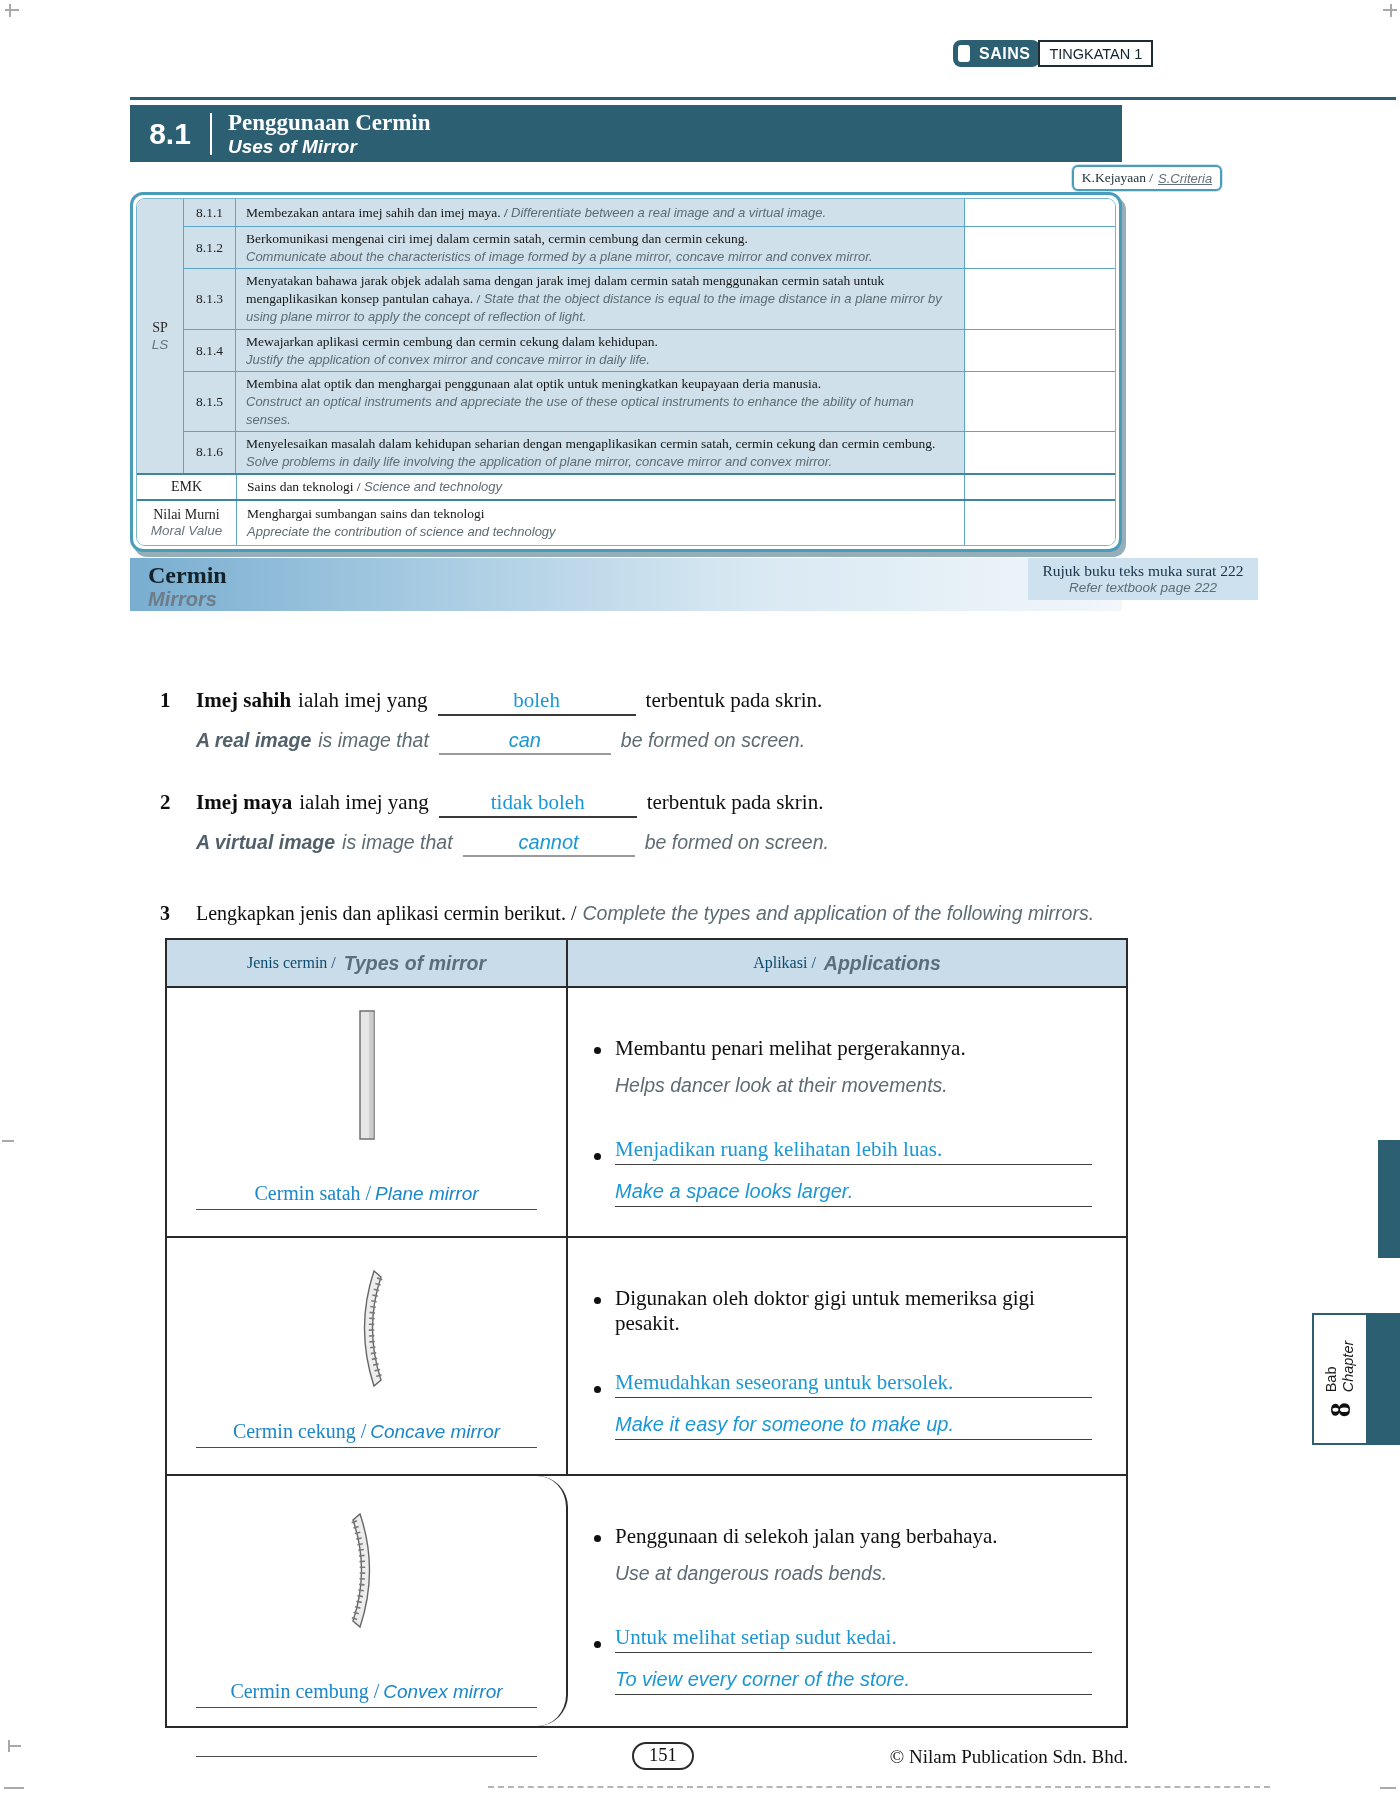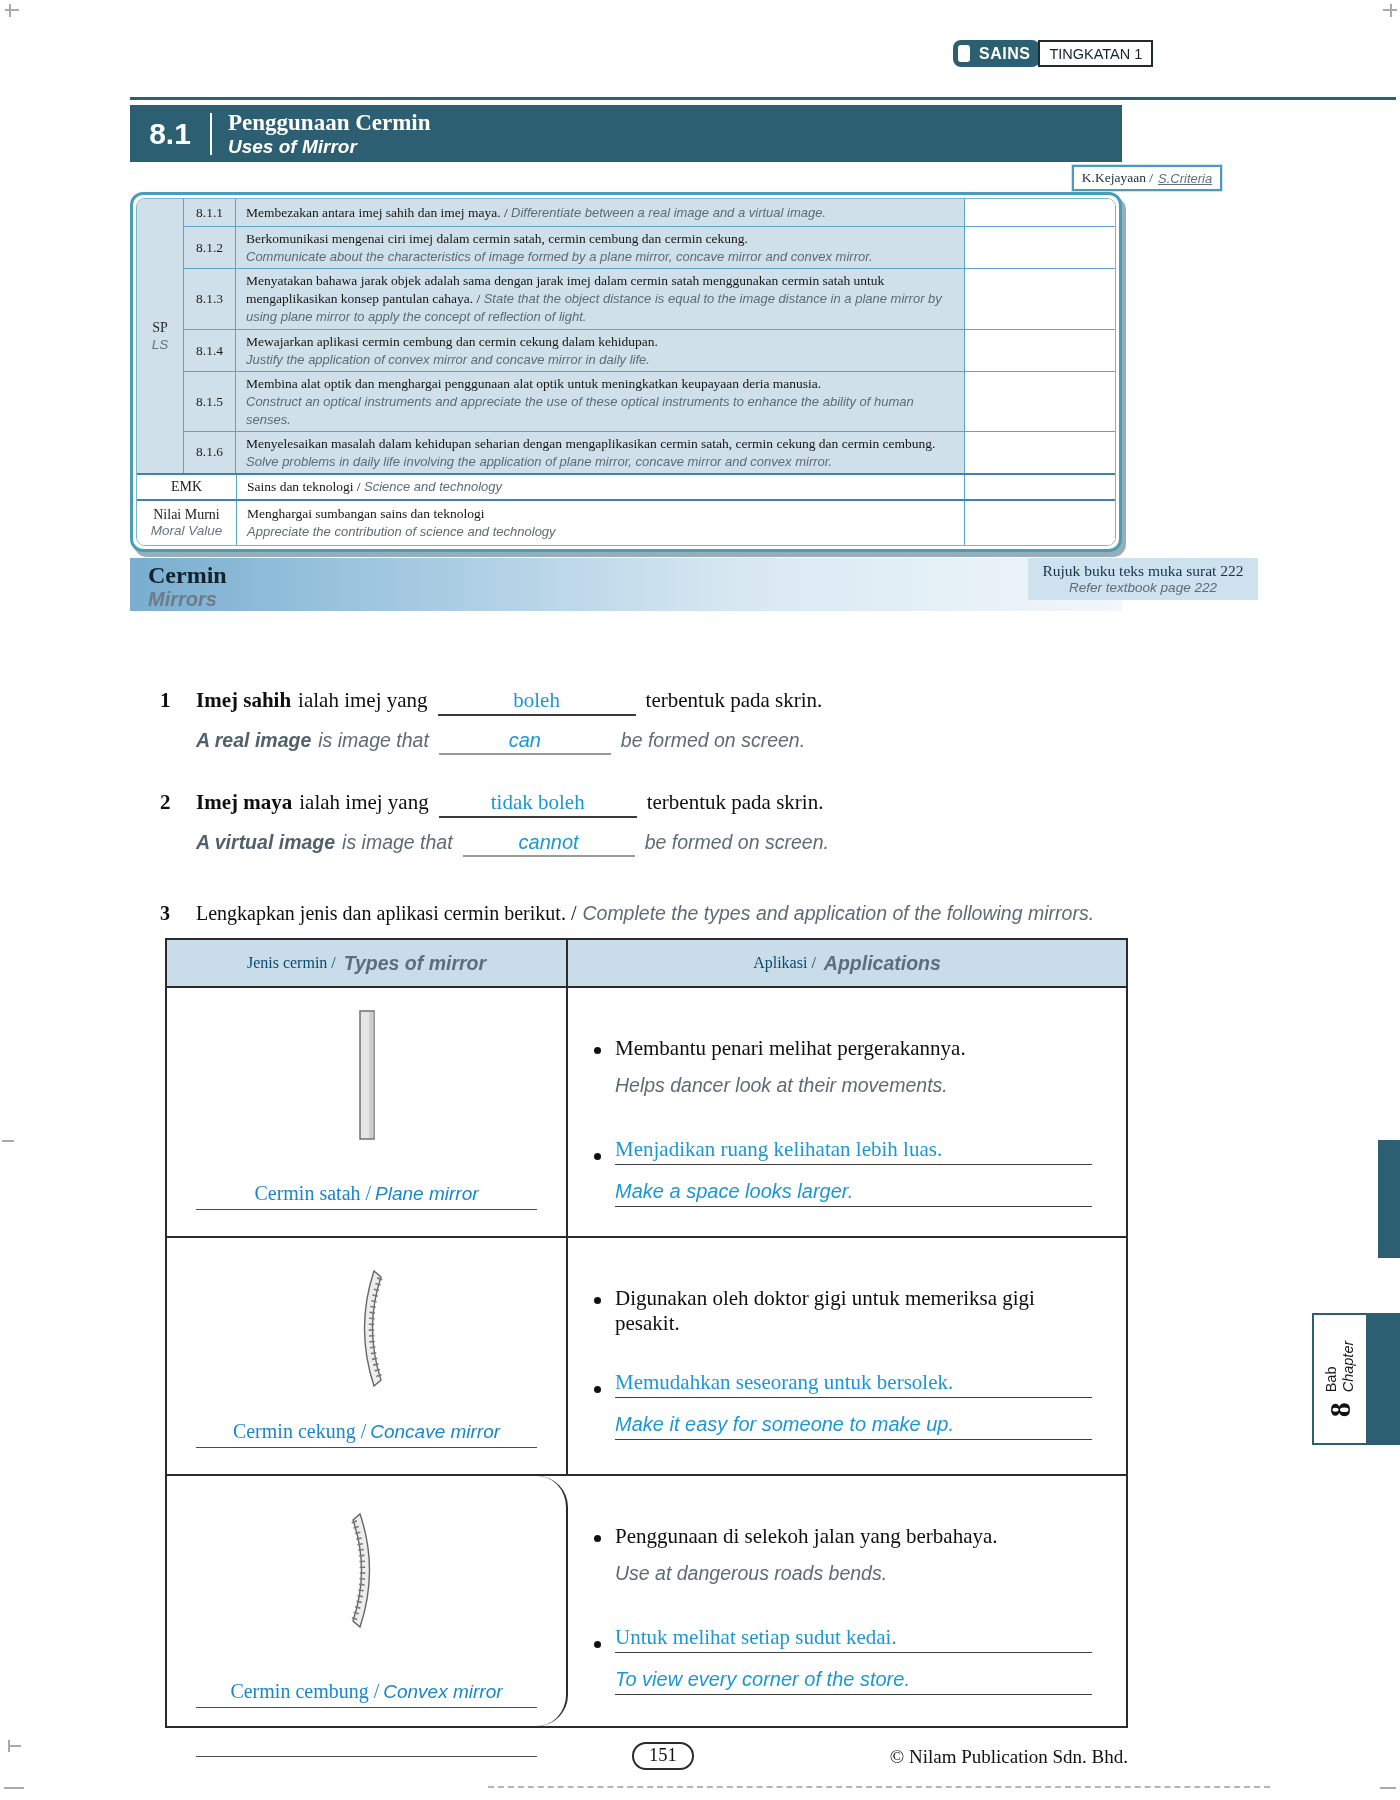--- a/index.html
+++ b/index.html
@@ -25,21 +25,21 @@
   .chapter-header{position:absolute;left:130px;top:105px;width:992px;height:57px;background:#2d5f73;
                   display:flex;align-items:center;}
   .ch-num{width:80px;text-align:center;color:#fff;font-family:"Liberation Sans",sans-serif;font-weight:bold;font-size:30px;}
   .ch-divider{width:2px;height:42px;background:#fff;}
   .ch-titles{margin-left:16px;line-height:1.12;}
   .ch-ms{color:#fff;font-size:23px;font-weight:bold;}
   .ch-en{color:#fff;font-family:"Liberation Sans",sans-serif;font-style:italic;font-weight:bold;font-size:19px;}
 
   
   .criteria-box{position:absolute;left:1072px;top:165px;width:146px;height:22px;background:#fff;
-                border:2.5px solid #4a9cbb;border-radius:0;display:flex;align-items:center;justify-content:center;
+                border:2.5px solid #4a9cbb;border-radius:6px;display:flex;align-items:center;justify-content:center;
                 gap:5px;font-size:13.5px;white-space:nowrap;box-shadow:0 0 0 1px #cfe3ee;}
   .cr-ms{color:#20323c;}
   .cr-en{font-family:"Liberation Sans",sans-serif;font-style:italic;color:#63707a;font-size:13px;text-decoration:underline;}
 
   
   .sp-table{position:absolute;left:130px;top:192px;width:992px;background:#fff;border:3px solid #4a9cbb;
             border-radius:13px;box-shadow:4px 5px 0 rgba(44,93,112,.5);padding:3px;box-sizing:border-box;}
   .sp-inner{border:1.5px solid #79b5cc;border-radius:9px;overflow:hidden;}
   .sp-main{display:flex;border-bottom:2.5px solid #3d85a3;}
   .sp-side{width:47px;background:#cfe0ea;border-right:1.4px solid #5aa5c8;display:flex;flex-direction:column;

